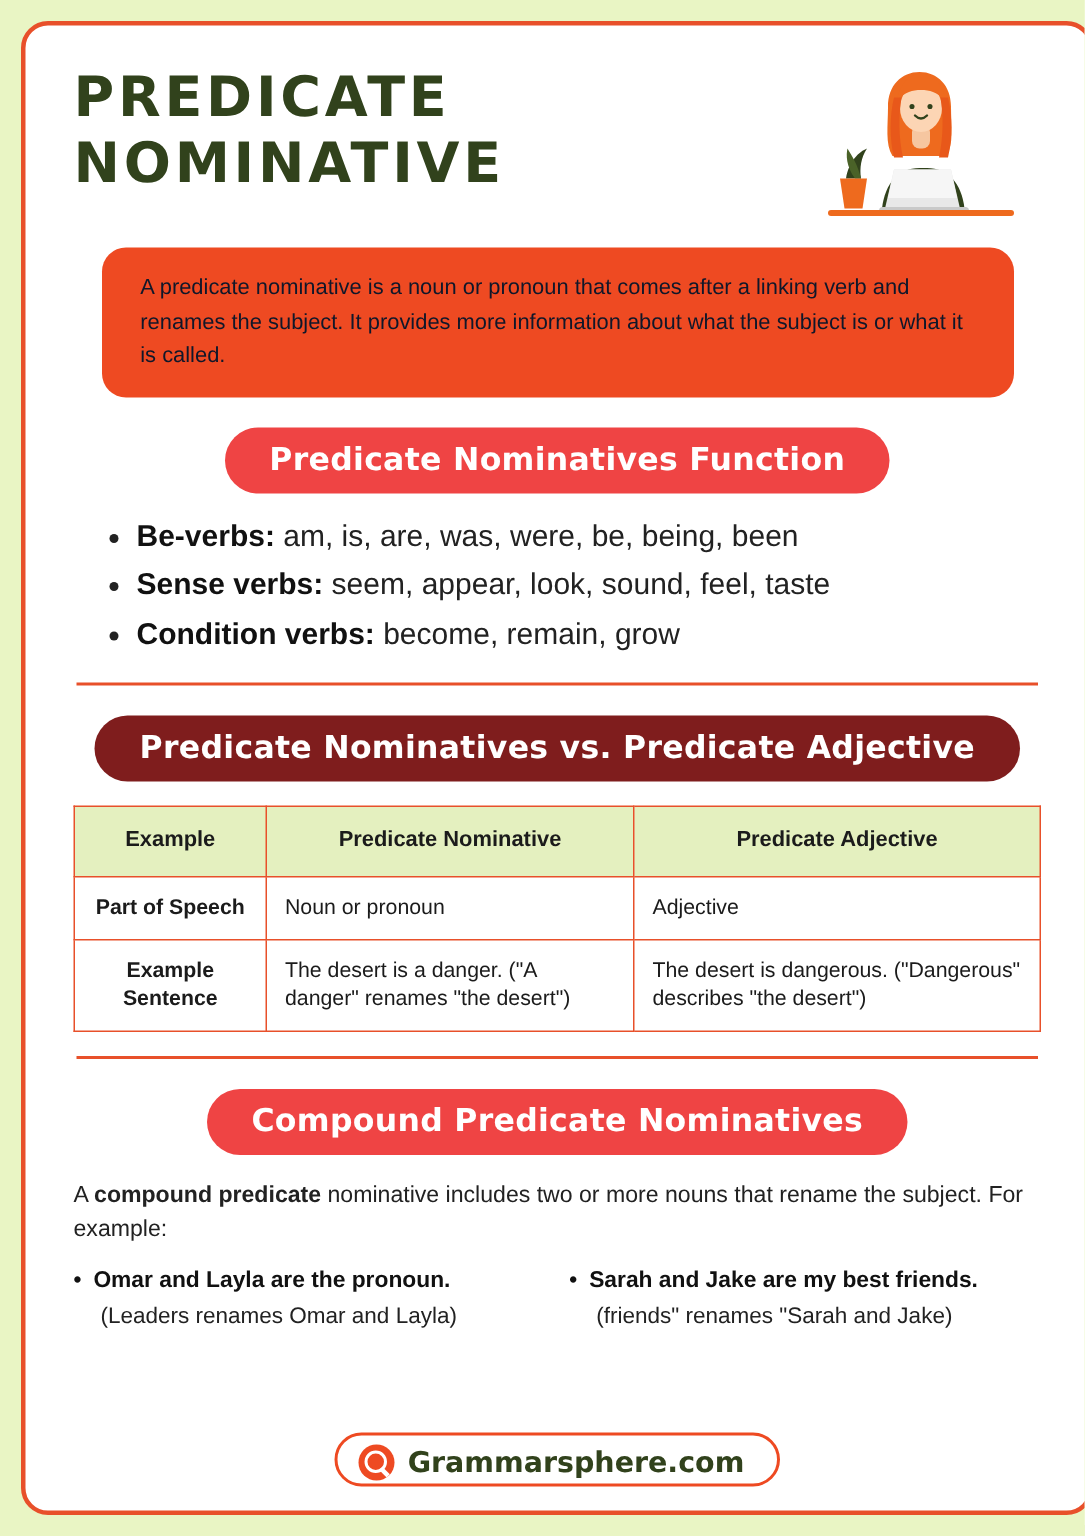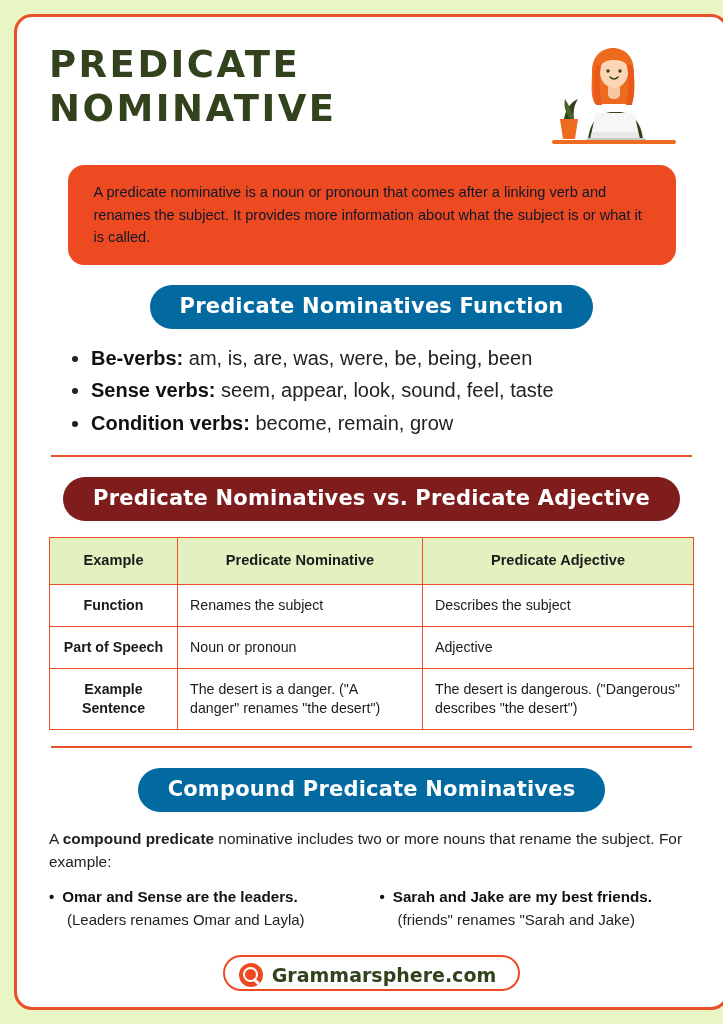--- a/index.html
+++ b/index.html
@@ -52,21 +52,21 @@
     margin: 20px auto 0 auto;
     display: table;
     padding: 9px 30px 11px 30px;
     border-radius: 22px;
     color: #ffffff;
     font-weight: bold;
     font-size: 21px;
     letter-spacing: .2px;
     font-family: "DejaVu Sans", sans-serif;
   }
-  .banner.dark { background: #0369a1; }
+  .banner.dark { background: #ef4444; }
   .banner.orange { background: #7f1d1d; }
 
   .para {
     margin-top: 14px;
     font-size: 15.4px;
     line-height: 1.52;
     color: #222;
     text-align: center;
   }
 
@@ -246,25 +246,20 @@
         </colgroup>
       <thead>
         <tr>
           <th>Example</th>
           <th>Predicate Nominative</th>
           <th>Predicate Adjective</th>
         </tr>
       </thead>
       <tbody>
         <tr>
-          <th>Function</th>
-          <td>Renames the subject</td>
-          <td>Describes the subject</td>
-        </tr>
-        <tr>
           <th>Part of Speech</th>
           <td>Noun or pronoun</td>
           <td>Adjective</td>
         </tr>
         <tr>
           <th>Example Sentence</th>
           <td>The desert is a danger. ("A danger" renames "the desert")</td>
           <td>The desert is dangerous. ("Dangerous" describes "the desert")</td>
         </tr>
       </tbody>
@@ -275,21 +270,21 @@
     <div class="banner dark">Compound Predicate Nominatives</div>
 
     <div class="compound-para">
       <span>A </span><b>compound predicate</b><span> nominative includes two or more nouns that rename the subject. For example:</span>
     </div>
 
     <div class="two-col">
       <div class="col">
         <div class="bullet-line">
           <span class="dot">•</span>
-          <span>Omar and Sense are the leaders.</span>
+          <span>Omar and Layla are the pronoun.</span>
         </div>
         <div class="subline">(Leaders renames Omar and Layla)</div>
       </div>
       <div class="col">
         <div class="bullet-line">
           <span class="dot">•</span>
           <span>Sarah and Jake are my best friends.</span>
         </div>
         <div class="subline">(friends" renames "Sarah and Jake)</div>
       </div>

